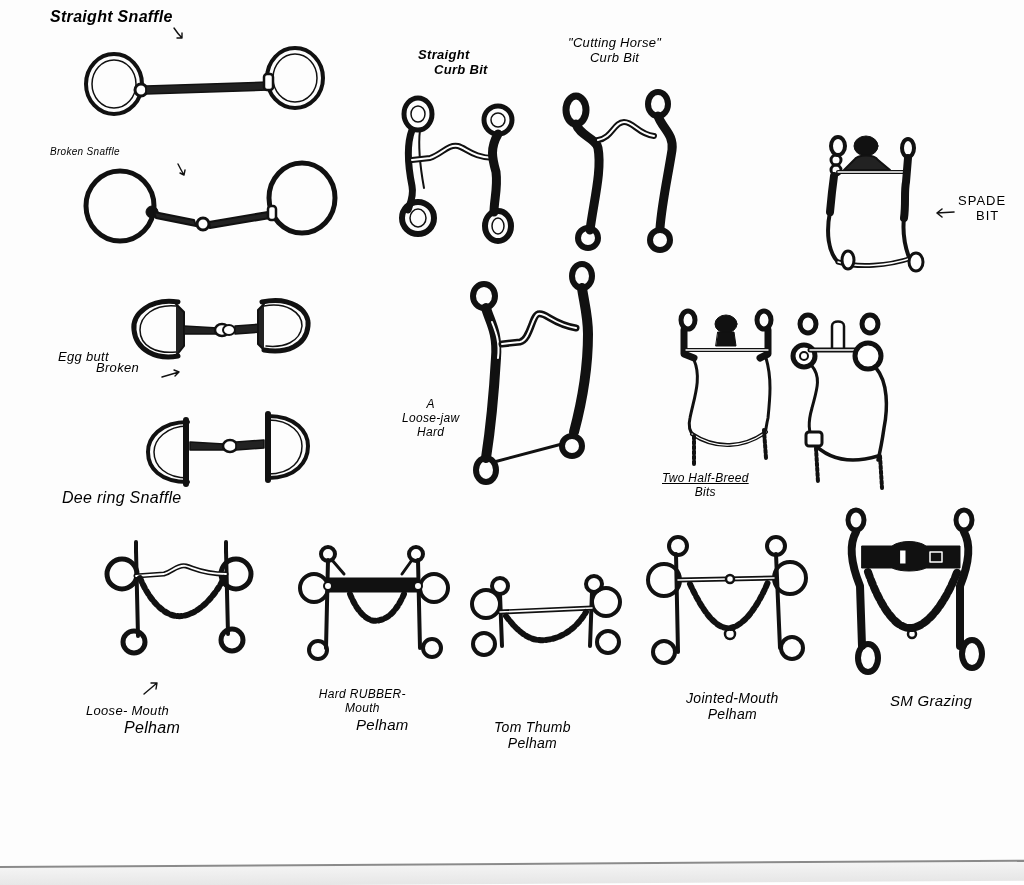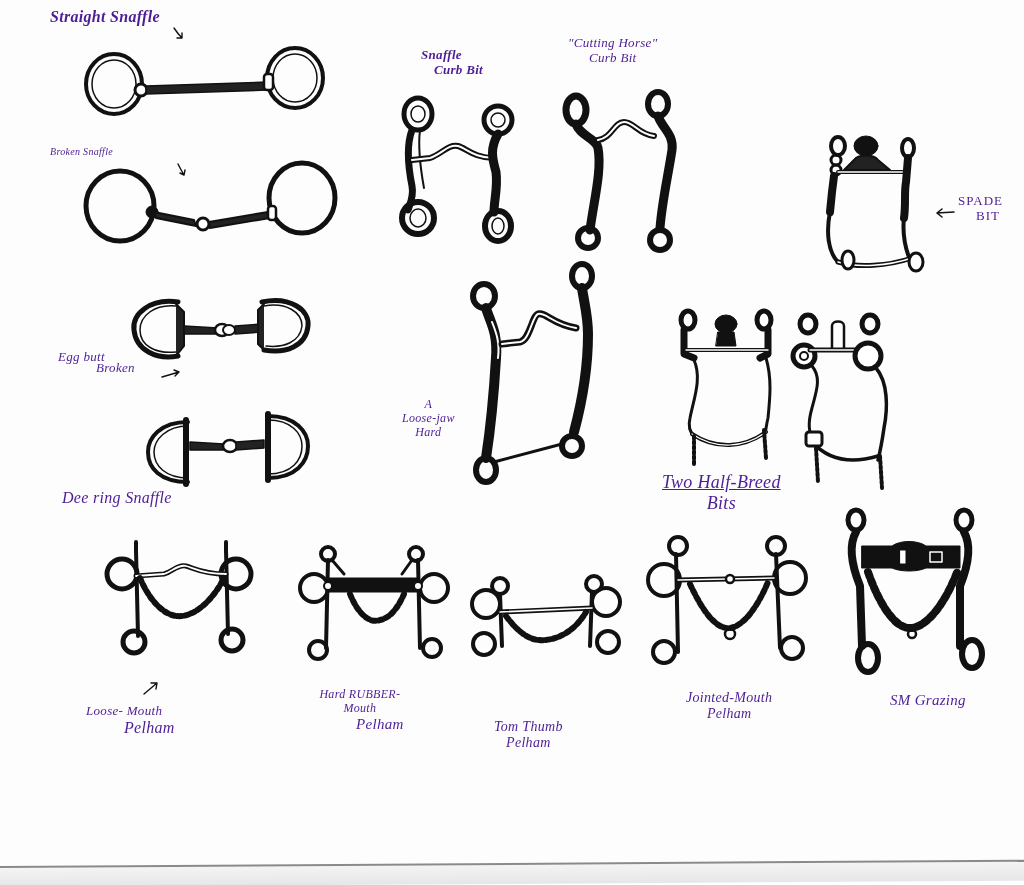--- a/index.html
+++ b/index.html
@@ -9,22 +9,22 @@
     }
     .sheet { position: absolute; left: 0; top: 0; width: 1024px; height: 872px; background: #fdfdfd; }
     .bottom-edge {
       position: absolute; left: 0; top: 866px; width: 1024px; height: 19px;
       background: linear-gradient(to bottom, #f4f4f4, #e6e6e6);
       border-top: 2px solid #8a8a8a;
       transform: skewY(-0.35deg);
       transform-origin: left top;
     }
     .label {
-      position: absolute; font-family: Liberation Serif, serif; font-size: 14px;
-      color: #4c1d95; line-height: 1.15; white-space: nowrap; font-style: italic;
+      position: absolute; font-family: Liberation Sans, sans-serif; font-size: 14px;
+      color: #000000; line-height: 1.15; white-space: nowrap; font-style: italic;
       letter-spacing: 0.3px;
     }
     .label.center { text-align: center; }
     .label .line { display: block; }
     .label.bold { font-weight: bold; }
     .label.big { font-size: 16px; }
     svg.bit { position: absolute; overflow: visible; }
     svg.bit * { vector-effect: non-scaling-stroke; }
     .ink { stroke: #111; fill: none; stroke-linecap: round; stroke-linejoin: round; }
     .arrow { position: absolute; overflow: visible; }
@@ -37,38 +37,38 @@
 
 <div class="label bold big" style="left:50px;top:8px;">Straight Snaffle</div>
 <div class="label" style="left:50px;top:146px;font-size:10px;">Broken Snaffle</div>
 <div class="label" style="left:58px;top:350px;font-size:13px;">
   <span class="line">Egg butt</span>
   <span class="line" style="padding-left:38px;margin-top:-4px;">Broken</span>
 </div>
 <div class="label big" style="left:62px;top:489px;">Dee ring Snaffle</div>
 
 <div class="label center bold" style="left:400px;top:48px;font-size:13px;">
-  <span class="line">Snaffle</span>
+  <span class="line">Straight</span>
   <span class="line" style="padding-left:34px;">Curb Bit</span>
 </div>
 <div class="label center" style="left:568px;top:36px;font-size:13px;">
   <span class="line">"Cutting Horse"</span>
   <span class="line">Curb Bit</span>
 </div>
 <div class="label" style="left:958px;top:194px;font-size:13px;font-style:normal;letter-spacing:1px;">
   <span class="line">SPADE</span>
   <span class="line" style="padding-left:18px;">BIT</span>
 </div>
 
 <div class="label center" style="left:402px;top:398px;font-size:12px;">
   <span class="line">A</span>
   <span class="line">Loose-jaw</span>
   <span class="line">Hard</span>
 </div>
-<div class="label center" style="left:662px;top:472px;font-size:18px;">
+<div class="label center" style="left:662px;top:472px;font-size:12px;">
   <span class="line" style="text-decoration:underline;">Two Half-Breed</span>
   <span class="line">Bits</span>
 </div>
 
 <div class="label" style="left:86px;top:704px;font-size:13px;">
   <span class="line">Loose- Mouth</span>
   <span class="line" style="padding-left:38px;font-size:16px;">Pelham</span>
 </div>
 <div class="label center" style="left:316px;top:688px;font-size:12px;">
   <span class="line">Hard RUBBER-</span>

